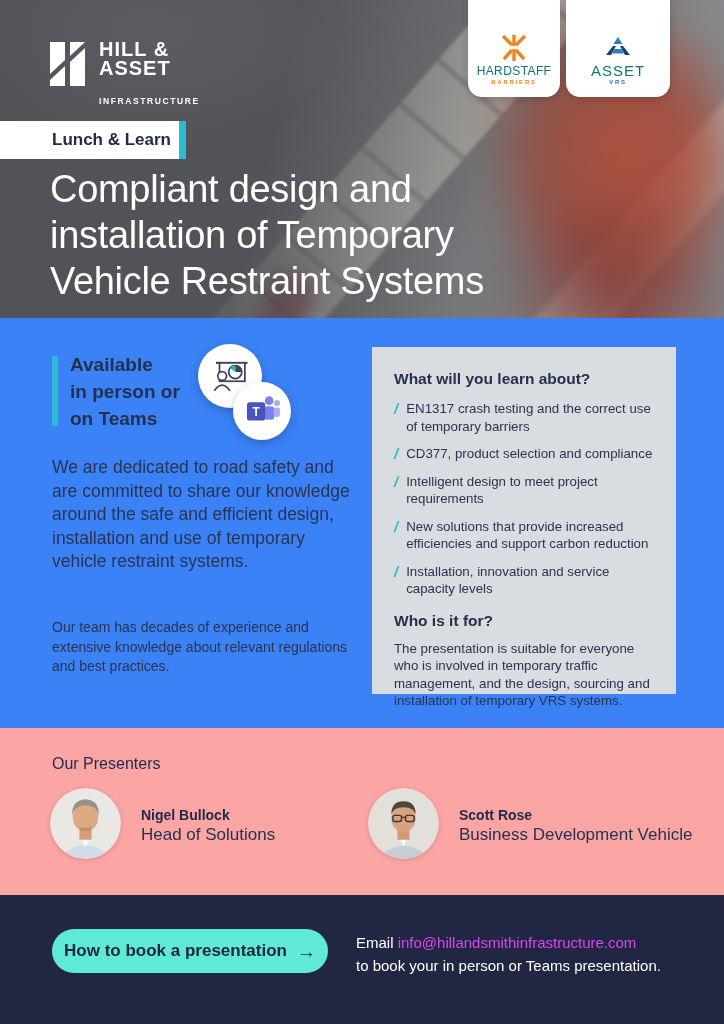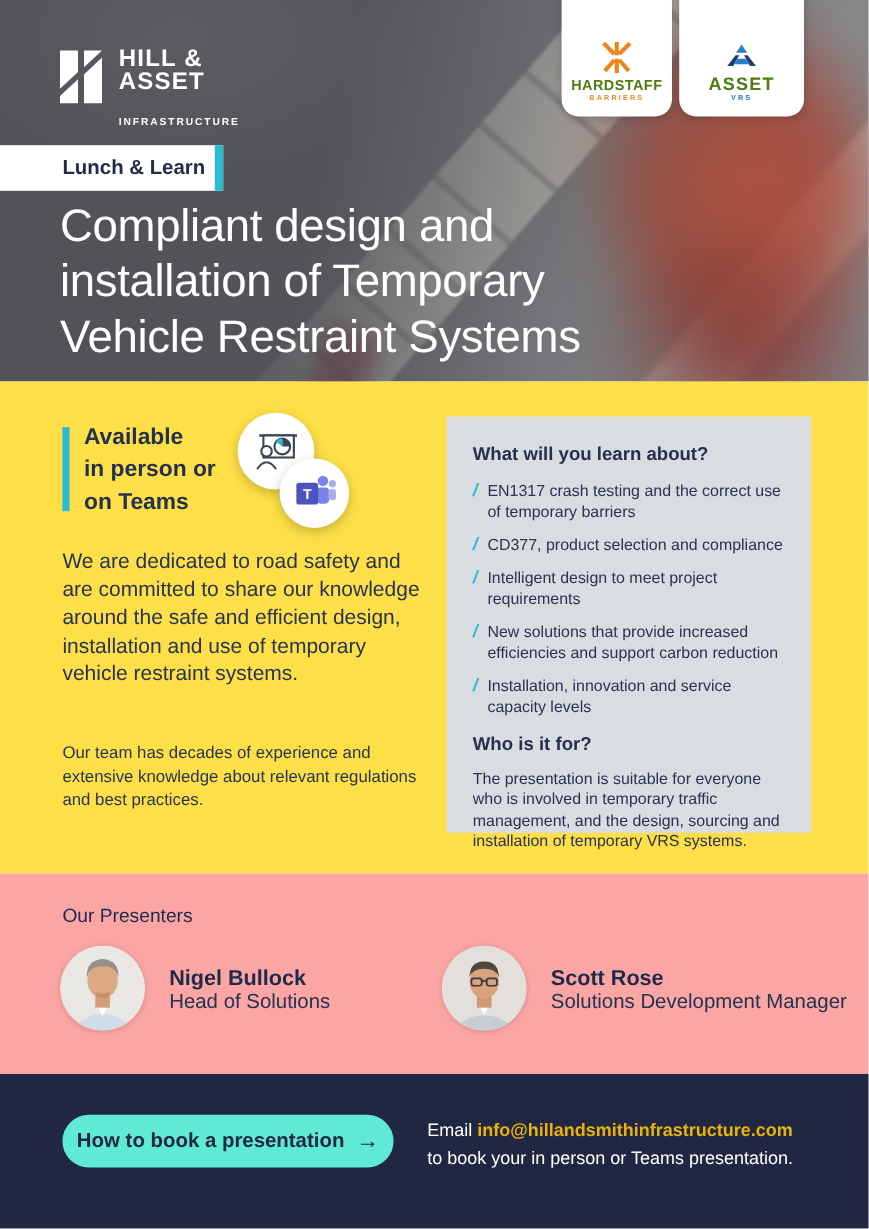--- a/index.html
+++ b/index.html
@@ -60,40 +60,40 @@
   .hs-line1, .hs-line2 { font-size:20px; font-weight:700; letter-spacing:1px; line-height:19px; }
   .hs-line3 { font-size:8.5px; font-weight:700; letter-spacing:1.6px; margin-top:18px; }
 
   .logo-card {
     position:absolute; top:-16px; height:113px; background:#ffffff; border-radius:14px;
     display:flex; flex-direction:column; align-items:center; justify-content:flex-end;
     padding-bottom:12px; box-shadow:0 2px 8px rgba(0,0,0,.18);
   }
   .logo-card.hardstaff { left:468px; width:92px; }
   .logo-card.asset { left:566px; width:104px; }
-  .logo-name { font-size:12px; font-weight:700; color:#4d7c0f; letter-spacing:.4px; line-height:12px; }
+  .logo-name { font-size:12px; font-weight:400; color:#0f766e; letter-spacing:.4px; line-height:12px; }
   .logo-sub { font-size:6px; font-weight:800; letter-spacing:1.8px; margin-top:2px; }
   .hardstaff .logo-sub { color:#f0841c; }
   .asset .logo-sub { color:#1d71b8; }
   .asset .logo-name { font-size:15px; letter-spacing:1px; }
   .logo-glyph { margin-bottom:4px; }
 
   .eyebrow {
     position:absolute; left:0; top:121px; width:186px; height:38px; background:#ffffff;
     border-right:7px solid #29bcd3; display:flex; align-items:center; padding-left:52px;
   }
   .eyebrow span { font-size:17px; font-weight:700; color:#222c48; }
 
   .hero-title {
     position:absolute; left:50px; top:166px; color:#ffffff;
     font-size:38px; font-weight:400; line-height:46px; letter-spacing:-.3px;
   }
 
   
-  .main { position:absolute; left:0; top:318px; width:724px; height:410px; background:#fde047; }
+  .main { position:absolute; left:0; top:318px; width:724px; height:410px; background:#3b82f6; }
 
   .avail-bar { position:absolute; left:52px; top:38px; width:6px; height:70px; background:#29bcd3; }
   .avail-text { position:absolute; left:70px; top:33px; font-size:19px; font-weight:700; color:#25304f; line-height:27px; }
 
   .icon-circle {
     position:absolute; background:#ffffff; border-radius:50%;
     box-shadow:0 3px 10px rgba(0,0,0,.22); display:flex; align-items:center; justify-content:center;
   }
   .icon-circle.present { left:198px; top:26px; width:64px; height:64px; }
   .icon-circle.teams { left:233px; top:64px; width:58px; height:58px; z-index:2; }
@@ -113,34 +113,34 @@
   .who-heading { margin-top:14px; }
   .who-text { margin-top:10px; font-size:13.3px; line-height:17.5px; color:#2a3352; }
 
   
   .presenters { position:absolute; left:0; top:728px; width:724px; height:167px; background:#fca5a5; }
   .presenters-heading { position:absolute; left:52px; top:27px; font-size:16px; font-weight:400; color:#1e2a4a; }
   .person { position:absolute; top:60px; display:flex; align-items:center; gap:20px; }
   .person.p0 { left:50px; }
   .person.p1 { left:368px; }
   .avatar { width:71px; height:71px; border-radius:50%; overflow:hidden; flex:0 0 auto; box-shadow:0 1px 5px rgba(0,0,0,.15); }
-  .person-name { font-size:18px; font-weight:700; color:#1e2a4a; line-height:22px; }
+  .person-name { font-size:14px; font-weight:700; color:#1e2a4a; line-height:22px; }
   .person-role { font-size:17px; font-weight:400; color:#243350; line-height:18px; }
 
   
   .footer { position:absolute; left:0; top:895px; width:724px; height:129px; background:#212742; }
   .book-btn {
     position:absolute; left:52px; top:34px; width:276px; height:44px; border:none;
     background:#5eead4; border-radius:22px; display:flex; align-items:center; justify-content:center;
     gap:10px; cursor:pointer;
   }
   .book-btn .label { font-size:17px; font-weight:700; color:#212742; }
   .book-btn .arrow { font-size:19px; font-weight:700; color:#212742; line-height:17px; }
   .footer-email { position:absolute; left:356px; top:36px; font-size:15px; line-height:23px; color:#ffffff; }
-  .footer-email a { color:#eab308; font-weight:700; text-decoration:none; }
+  .footer-email a { color:#d946ef; font-weight:400; text-decoration:none; }
 </style>
 </head>
 <body>
 
 <div class="page">
 
   <div class="hero">
     <div class="hero-base"></div>
     <div class="hero-light-tl"></div>
     <div class="barrier-strip"></div>
@@ -308,21 +308,21 @@
             <ellipse cx="35" cy="30" rx="12" ry="13.5" fill="#d8a37e"></ellipse>
             <path d="M23,26 Q23,13 35,13 Q47,13 47,26 Q45,19 35,19 Q25,19 23,26 Z" fill="#4f463e"></path>
             <rect x="24.5" y="27" width="8.5" height="6" rx="2" fill="none" stroke="#3a3a3a" stroke-width="1.4"></rect>
             <rect x="37" y="27" width="8.5" height="6" rx="2" fill="none" stroke="#3a3a3a" stroke-width="1.4"></rect>
             <line x1="33" y1="29" x2="37" y2="29" stroke="#3a3a3a" stroke-width="1.4"></line>
           </g>
         </svg>
       </div>
       <div>
         <div class="person-name">Scott Rose</div>
-        <div class="person-role">Solutions Development Manager</div>
+        <div class="person-role">Business Development Vehicle</div>
       </div>
     </div>
   </div>
 
   <div class="footer">
     <button class="book-btn">
       <span class="label">How to book a presentation</span>
       <span class="arrow">→</span>
     </button>
     <p class="footer-email">

